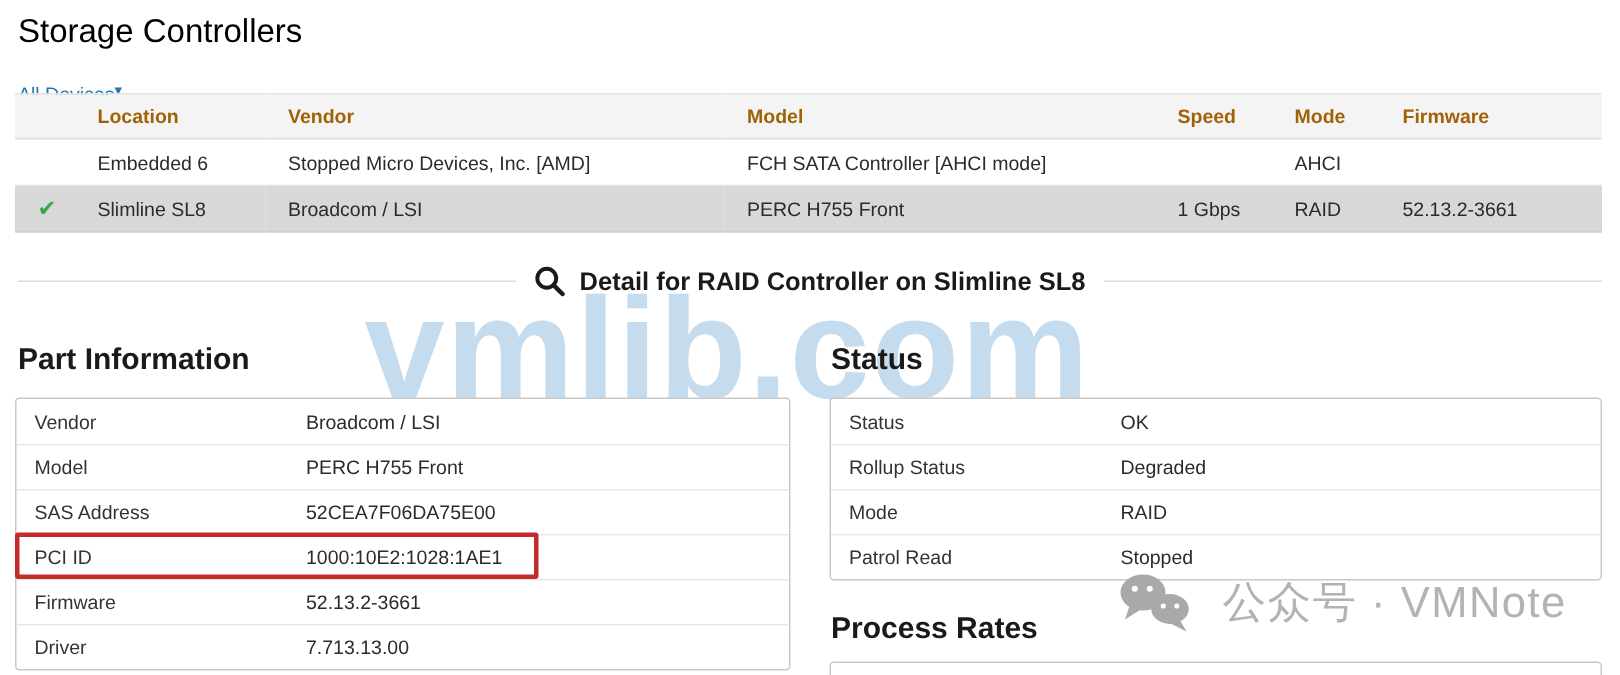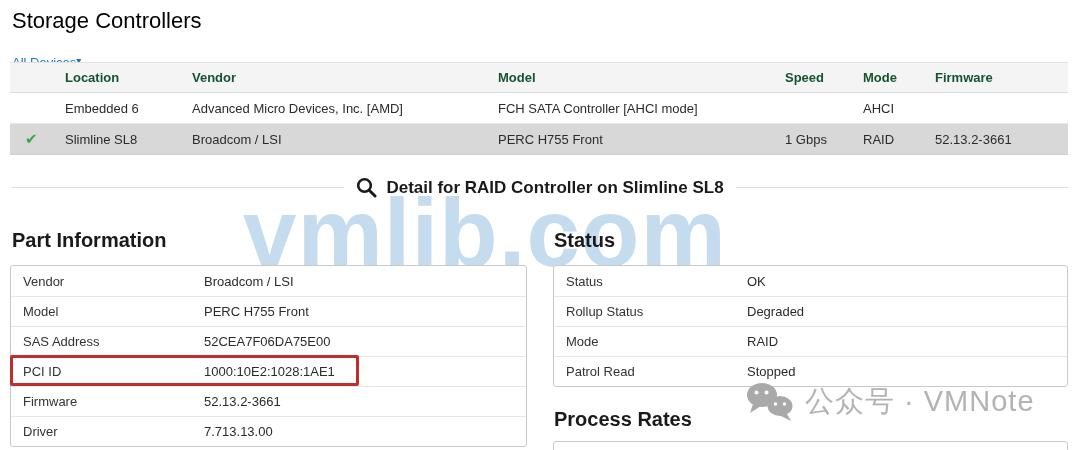--- a/index.html
+++ b/index.html
@@ -13,40 +13,40 @@
   .page { position: absolute; inset: 0; }
 
   
   .wm-center {
     position: absolute; left: 243px; top: 178px;
     font-size: 96px; font-weight: 700; letter-spacing: 1px;
     color: #c5dbee; z-index: 0; pointer-events: none; white-space: nowrap;
   }
   .wm-bottom {
     position: absolute; left: 745px; top: 382px; z-index: 3;
-    display: flex; align-items: center; gap: 10px;
+    display: flex; align-items: center; gap: 20px;
     color: #b3b3b3; font-size: 29px; letter-spacing: 1px;
     pointer-events: none; white-space: nowrap;
   }
 
   
   .hdr { position: absolute; left: 12px; top: 8px; z-index: 2; }
   .page-title { font-size: 22px; font-weight: 400; color: #000000; }
   .filter-link {
     display: inline-flex; align-items: flex-start; gap: 0;
     margin-top: 21px; font-size: 13px; color: #1f76b5;
     text-decoration: underline; cursor: pointer;
   }
   .filter-link .caret { font-size: 10px; text-decoration: none; color: #1f76b5; }
 
   
   .ctable-wrap { position: absolute; left: 10px; top: 62px; width: 1058px; z-index: 2; }
   table.ctable { width: 100%; border-collapse: collapse; font-size: 13px; }
   table.ctable th {
-    background: #f4f4f4; font-weight: 700; color: #14532d;
+    background: #f4f4f4; font-weight: 700; color: #a16207;
     text-align: left; height: 30px; padding: 0 0 0 15px;
     border-top: 1px solid #e3e3e3; border-bottom: 1px solid #dddddd;
   }
   table.ctable td {
     height: 31px; padding: 0 0 0 15px; color: #2b2b2b;
     border-bottom: 1px solid #e8e8e8; background: #ffffff;
   }
   table.ctable tr.selected td { background: #d8d8d8; border-bottom: 1px solid #cfcfcf; }
   td.icon-cell, th.icon-cell { padding-left: 18px; }
   .check-glyph { color: #3aa745; font-size: 15px; font-weight: 700; }
@@ -123,21 +123,21 @@
           <th>Model</th>
           <th>Speed</th>
           <th>Mode</th>
           <th>Firmware</th>
         </tr>
       </thead>
       <tbody>
         <tr>
           <td class="icon-cell"></td>
           <td>Embedded 6</td>
-          <td>Advanced Micro Devices, Inc. [AMD]</td>
+          <td>Stopped Micro Devices, Inc. [AMD]</td>
           <td>FCH SATA Controller [AHCI mode]</td>
           <td></td>
           <td>AHCI</td>
           <td></td>
         </tr>
         <tr class="selected">
           <td class="icon-cell">
             <span class="check-glyph">✔</span>
           </td>
           <td>Slimline SL8</td>

